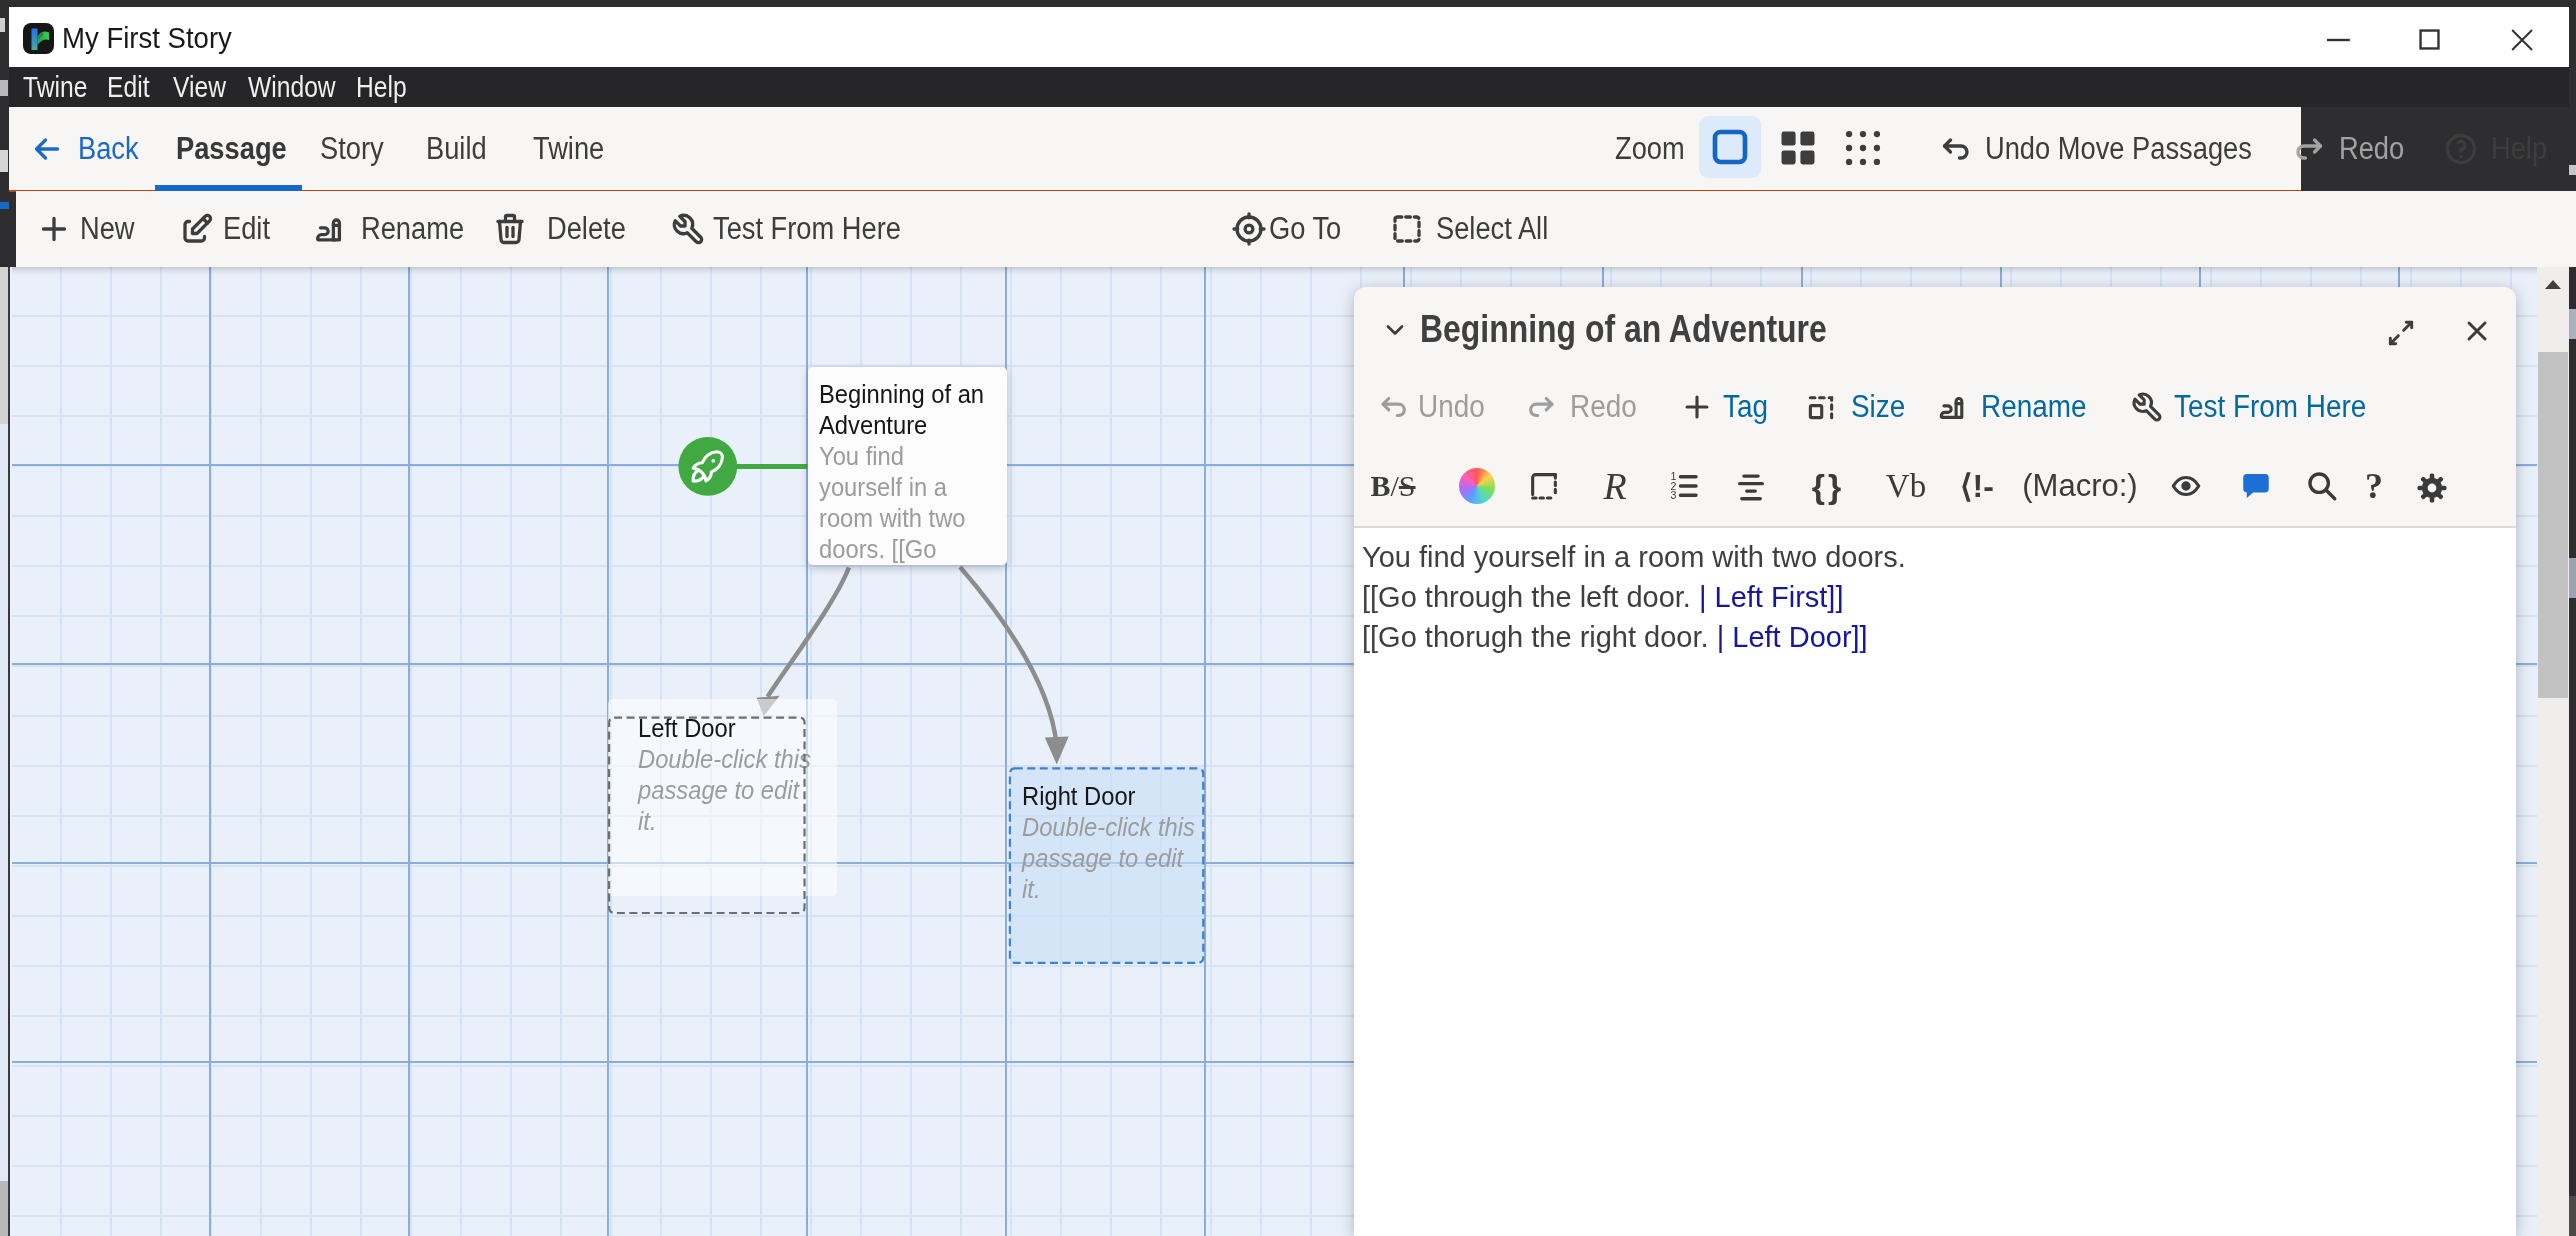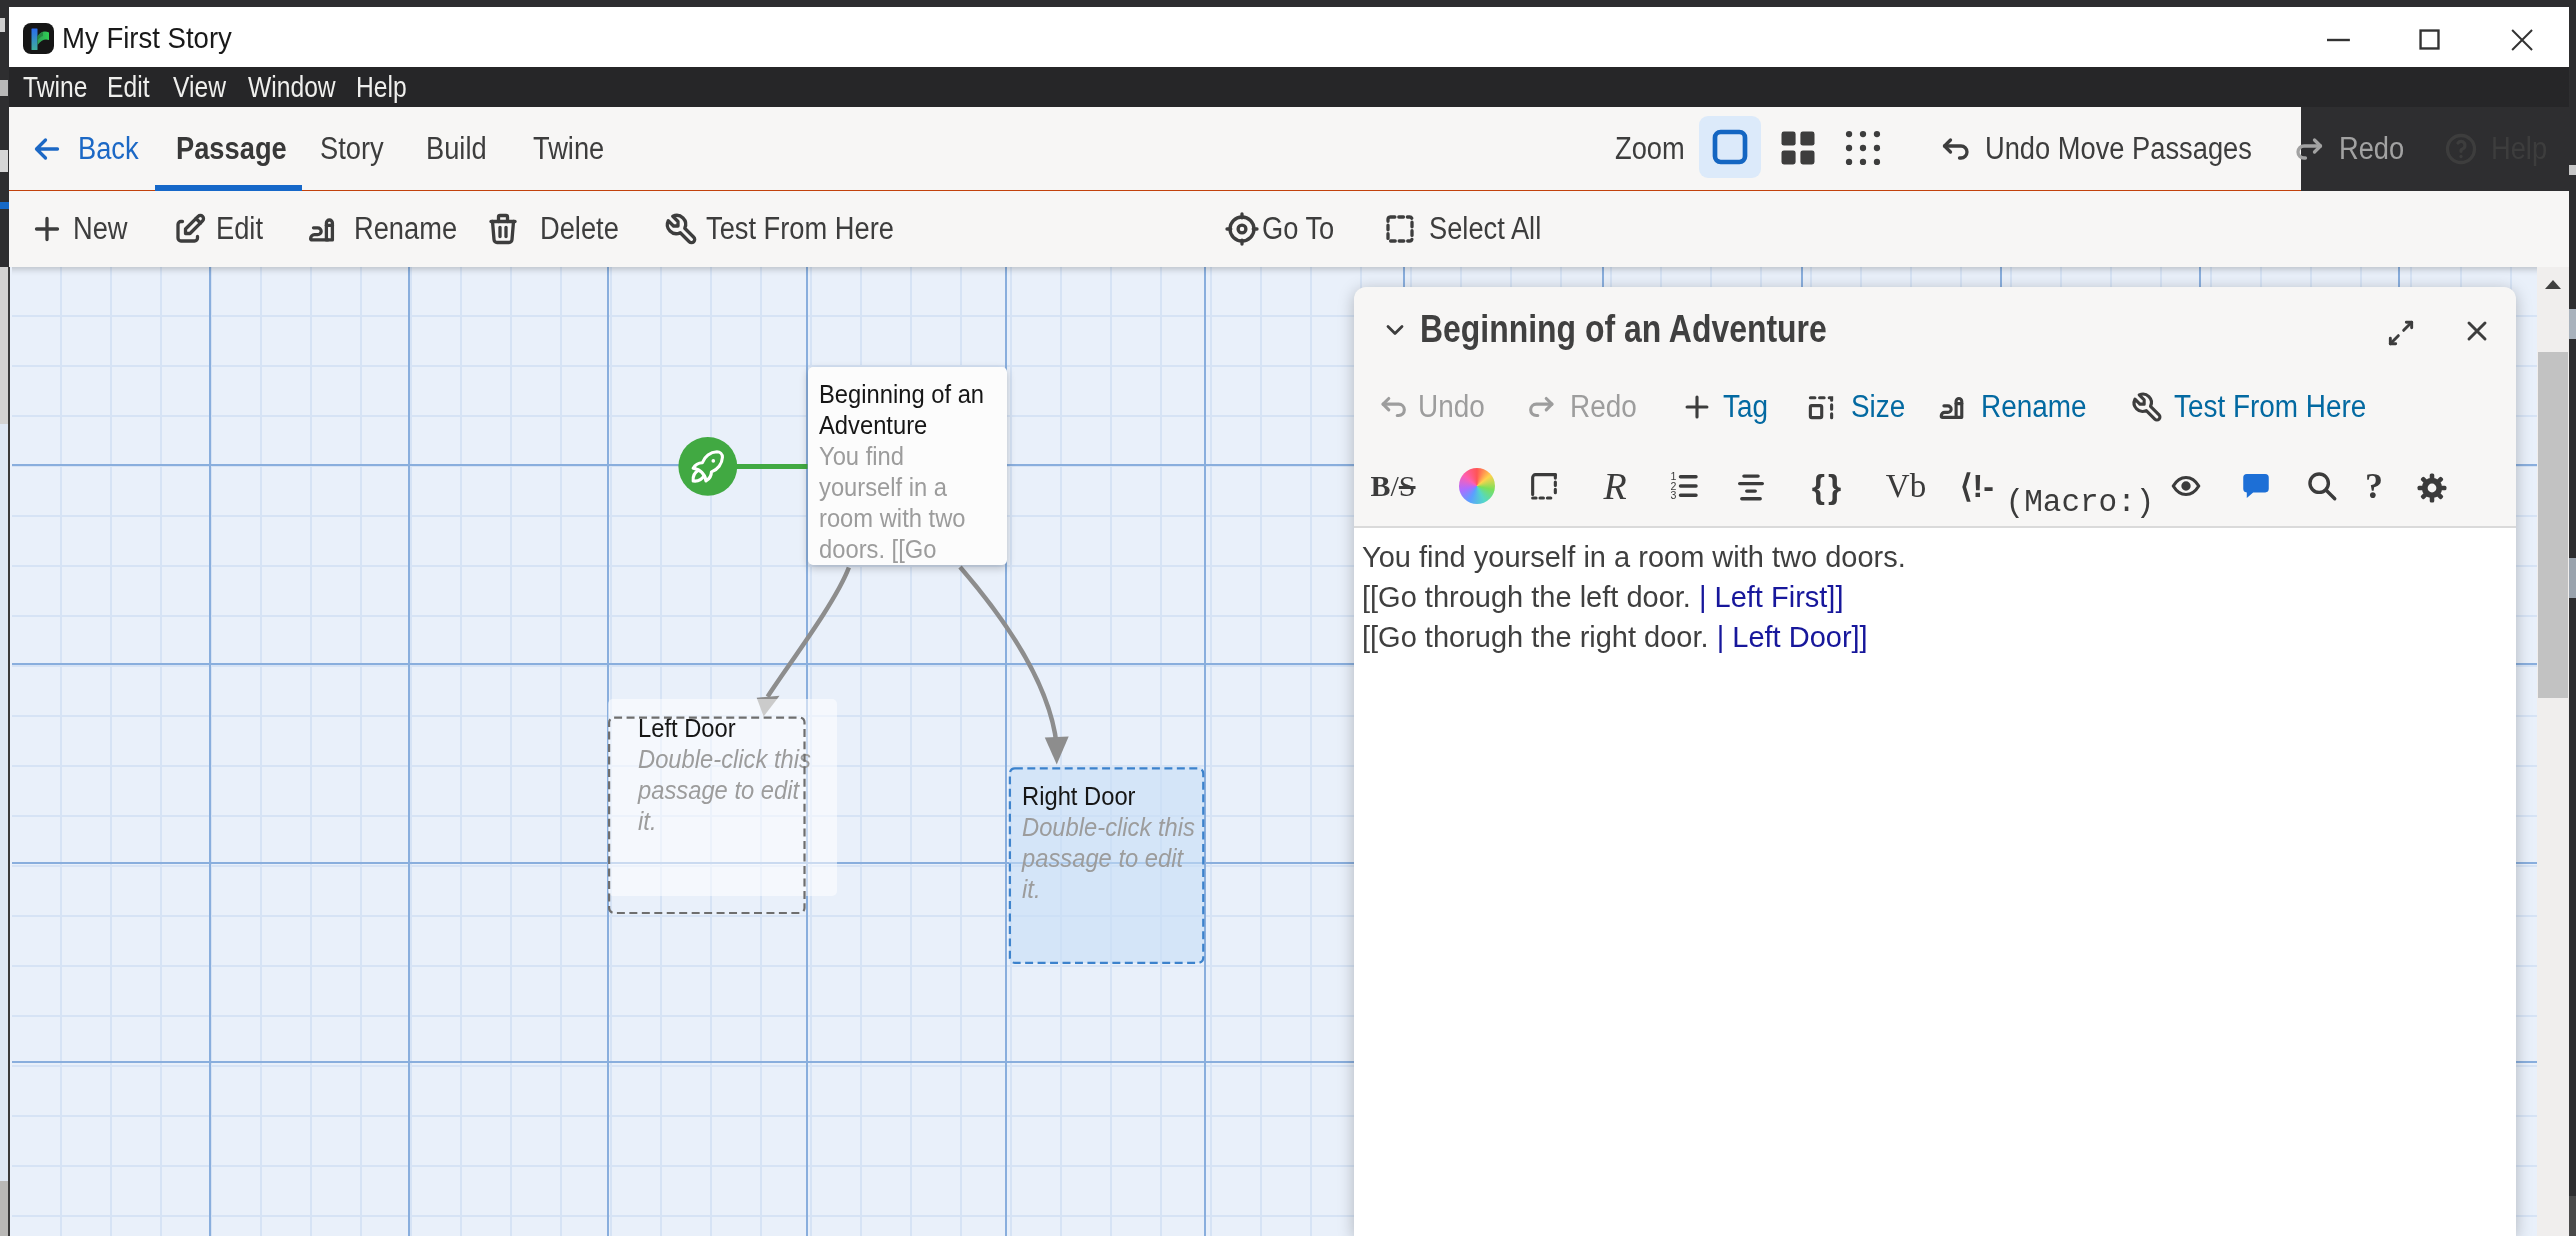--- a/index.html
+++ b/index.html
@@ -7,21 +7,21 @@
   body { font-family:"Liberation Sans", sans-serif; background:#2e2e30; position:relative; }
   .abs { position:absolute; }
   svg { display:block; }
 
   
   #titlebar { left:9px; top:7px; width:2560px; height:60px; background:#ffffff; }
   #titletext { left:62px; top:7px; height:60px; line-height:62px; font-size:29px; color:#191919; transform:scaleX(0.95); transform-origin:0 50%; }
   #menubar { left:9px; top:67px; width:2560px; height:40px; background:#262628; }
   .menuitem { position:absolute; top:0; height:40px; line-height:40px; font-size:29px; color:#efefed; transform:scaleX(0.85); transform-origin:0 50%; }
   #tb1 { left:9px; top:107px; width:2292px; height:85px; background:#f7f6f5; border-bottom:2px solid #c2410c; }
-  #tb2 { left:9px; top:191px; width:2560px; height:76px; background:#f7f6f5; }
+  #tb2 { left:16px; top:191px; width:2560px; height:76px; background:#f7f6f5; }
   .titem { position:absolute; display:flex; align-items:center; height:100%; font-size:31px; color:#3d3d3d; white-space:nowrap; }
   .lbl { margin-left:15px; transform:scaleX(0.88); transform-origin:0 50%; }
   .tabtxt { display:inline-block; transform:scaleX(0.88); transform-origin:0 50%; }
 
   
   #canvas { left:9px; top:267px; width:2560px; height:969px;
     background-color:#e9f0fa;
     background-image:
       linear-gradient(to right, #89aedd 2px, transparent 2px),
       linear-gradient(to bottom, #89aedd 2px, transparent 2px),
@@ -367,21 +367,21 @@
         <text x="2.5" y="14.7">2</text>
         <text x="2.5" y="21.4">3</text>
       </g>
     </svg>
     <svg class="abs" style="left:380px;top:182px;" width="34" height="34" viewBox="0 0 24 24" fill="none" stroke="#3b3b3b" stroke-width="2.4" stroke-linecap="round">
       <path d="M7 5h10M4 10.3h16M9 15.6h6M5.5 21h13"></path>
     </svg>
     <div class="fic" style="left:451px;top:175px;width:46px;height:48px;font-size:34px;font-weight:bold;color:#3b3b3b;letter-spacing:3px;">{}</div>
     <div class="fic" style="left:526px;top:175px;width:52px;height:48px;font-family:'Liberation Serif',serif;font-size:33px;color:#3b3b3b;">Vb</div>
     <div class="fic" style="left:598px;top:175px;width:50px;height:48px;font-size:32px;font-weight:bold;color:#3b3b3b;">⟨!-</div>
-    <div class="fic" style="left:666px;top:175px;width:120px;height:48px;font-family:Liberation Mono, monospace;font-size:31px;color:#3b3b3b;margin-top:16px;">(Macro:)</div>
+    <div class="fic" style="left:666px;top:175px;width:120px;height:48px;font-family:Liberation Sans, sans-serif;font-size:31px;color:#3b3b3b;">(Macro:)</div>
     <svg class="abs" style="left:813px;top:182px;" width="38" height="34" viewBox="0 0 24 24" fill="none" stroke="#3b3b3b" stroke-width="2.2" stroke-linecap="round" stroke-linejoin="round">
       <circle cx="12" cy="12" r="2.2" fill="#3b3b3b"></circle>
       <path d="M21 12c-2.4 4 -5.4 6 -9 6c-3.6 0 -6.6 -2 -9 -6c2.4 -4 5.4 -6 9 -6c3.6 0 6.6 2 9 6"></path>
     </svg>
     <svg class="abs" style="left:885px;top:182px;" width="34" height="34" viewBox="0 0 24 24">
       <path d="M5.5 3.5h13a2.5 2.5 0 0 1 2.5 2.5v8a2.5 2.5 0 0 1 -2.5 2.5h-8.5l-4.5 4v-4h-0a2.5 2.5 0 0 1 -2.5 -2.5v-8a2.5 2.5 0 0 1 2.5 -2.5z" fill="#1d6fd6"></path>
     </svg>
     <svg class="abs" style="left:951px;top:182px;" width="34" height="34" viewBox="0 0 24 24" fill="none" stroke="#3b3b3b" stroke-width="2.4" stroke-linecap="round">
       <circle cx="10" cy="10" r="6.5"></circle>
       <path d="M21 21l-6.2 -6.2"></path>

